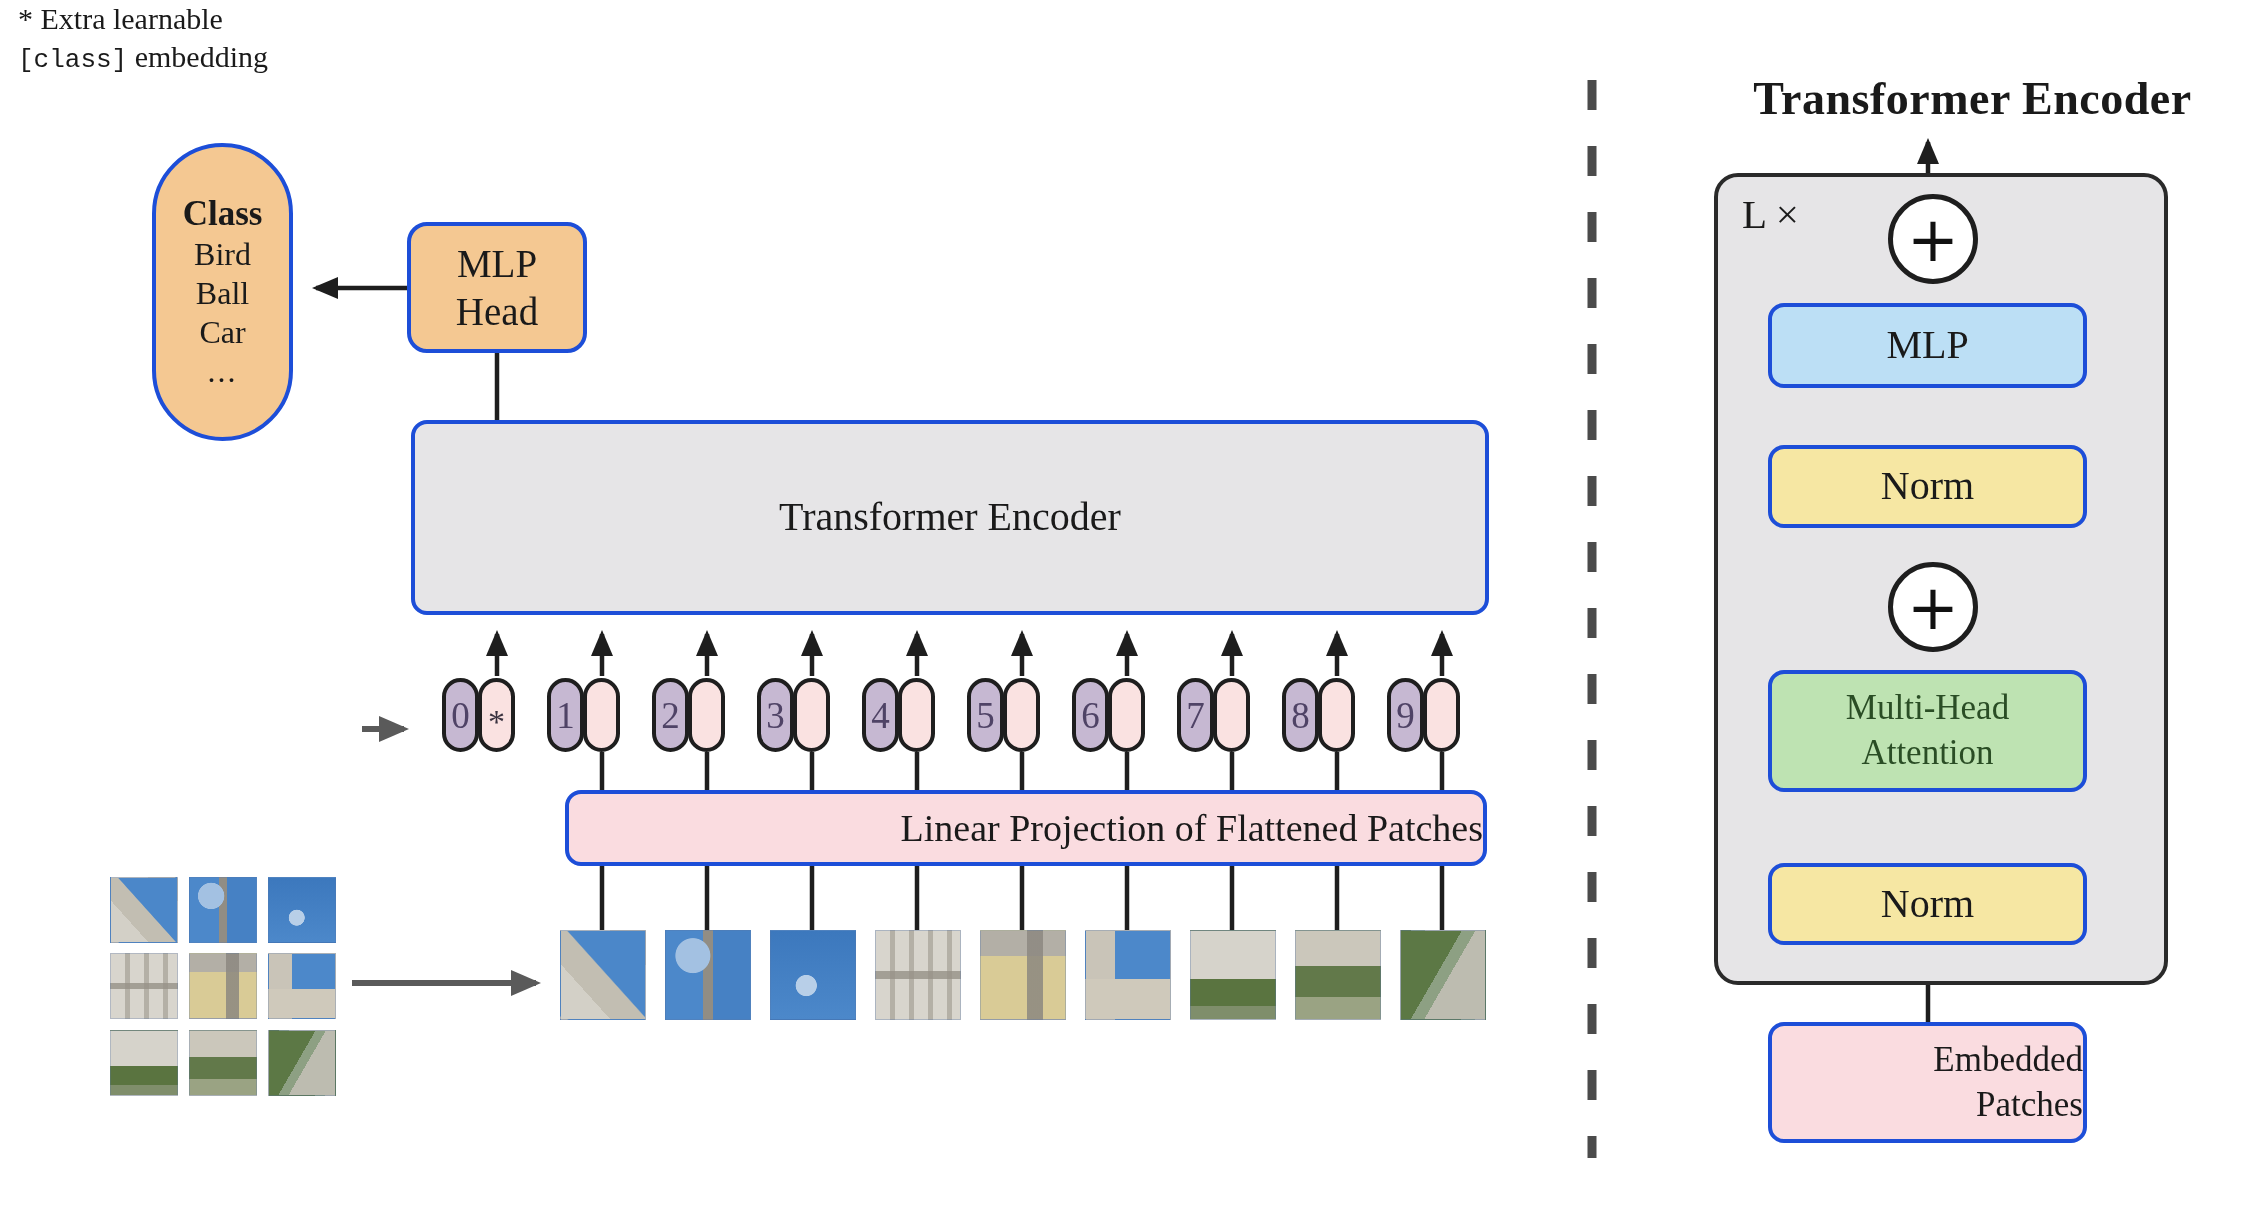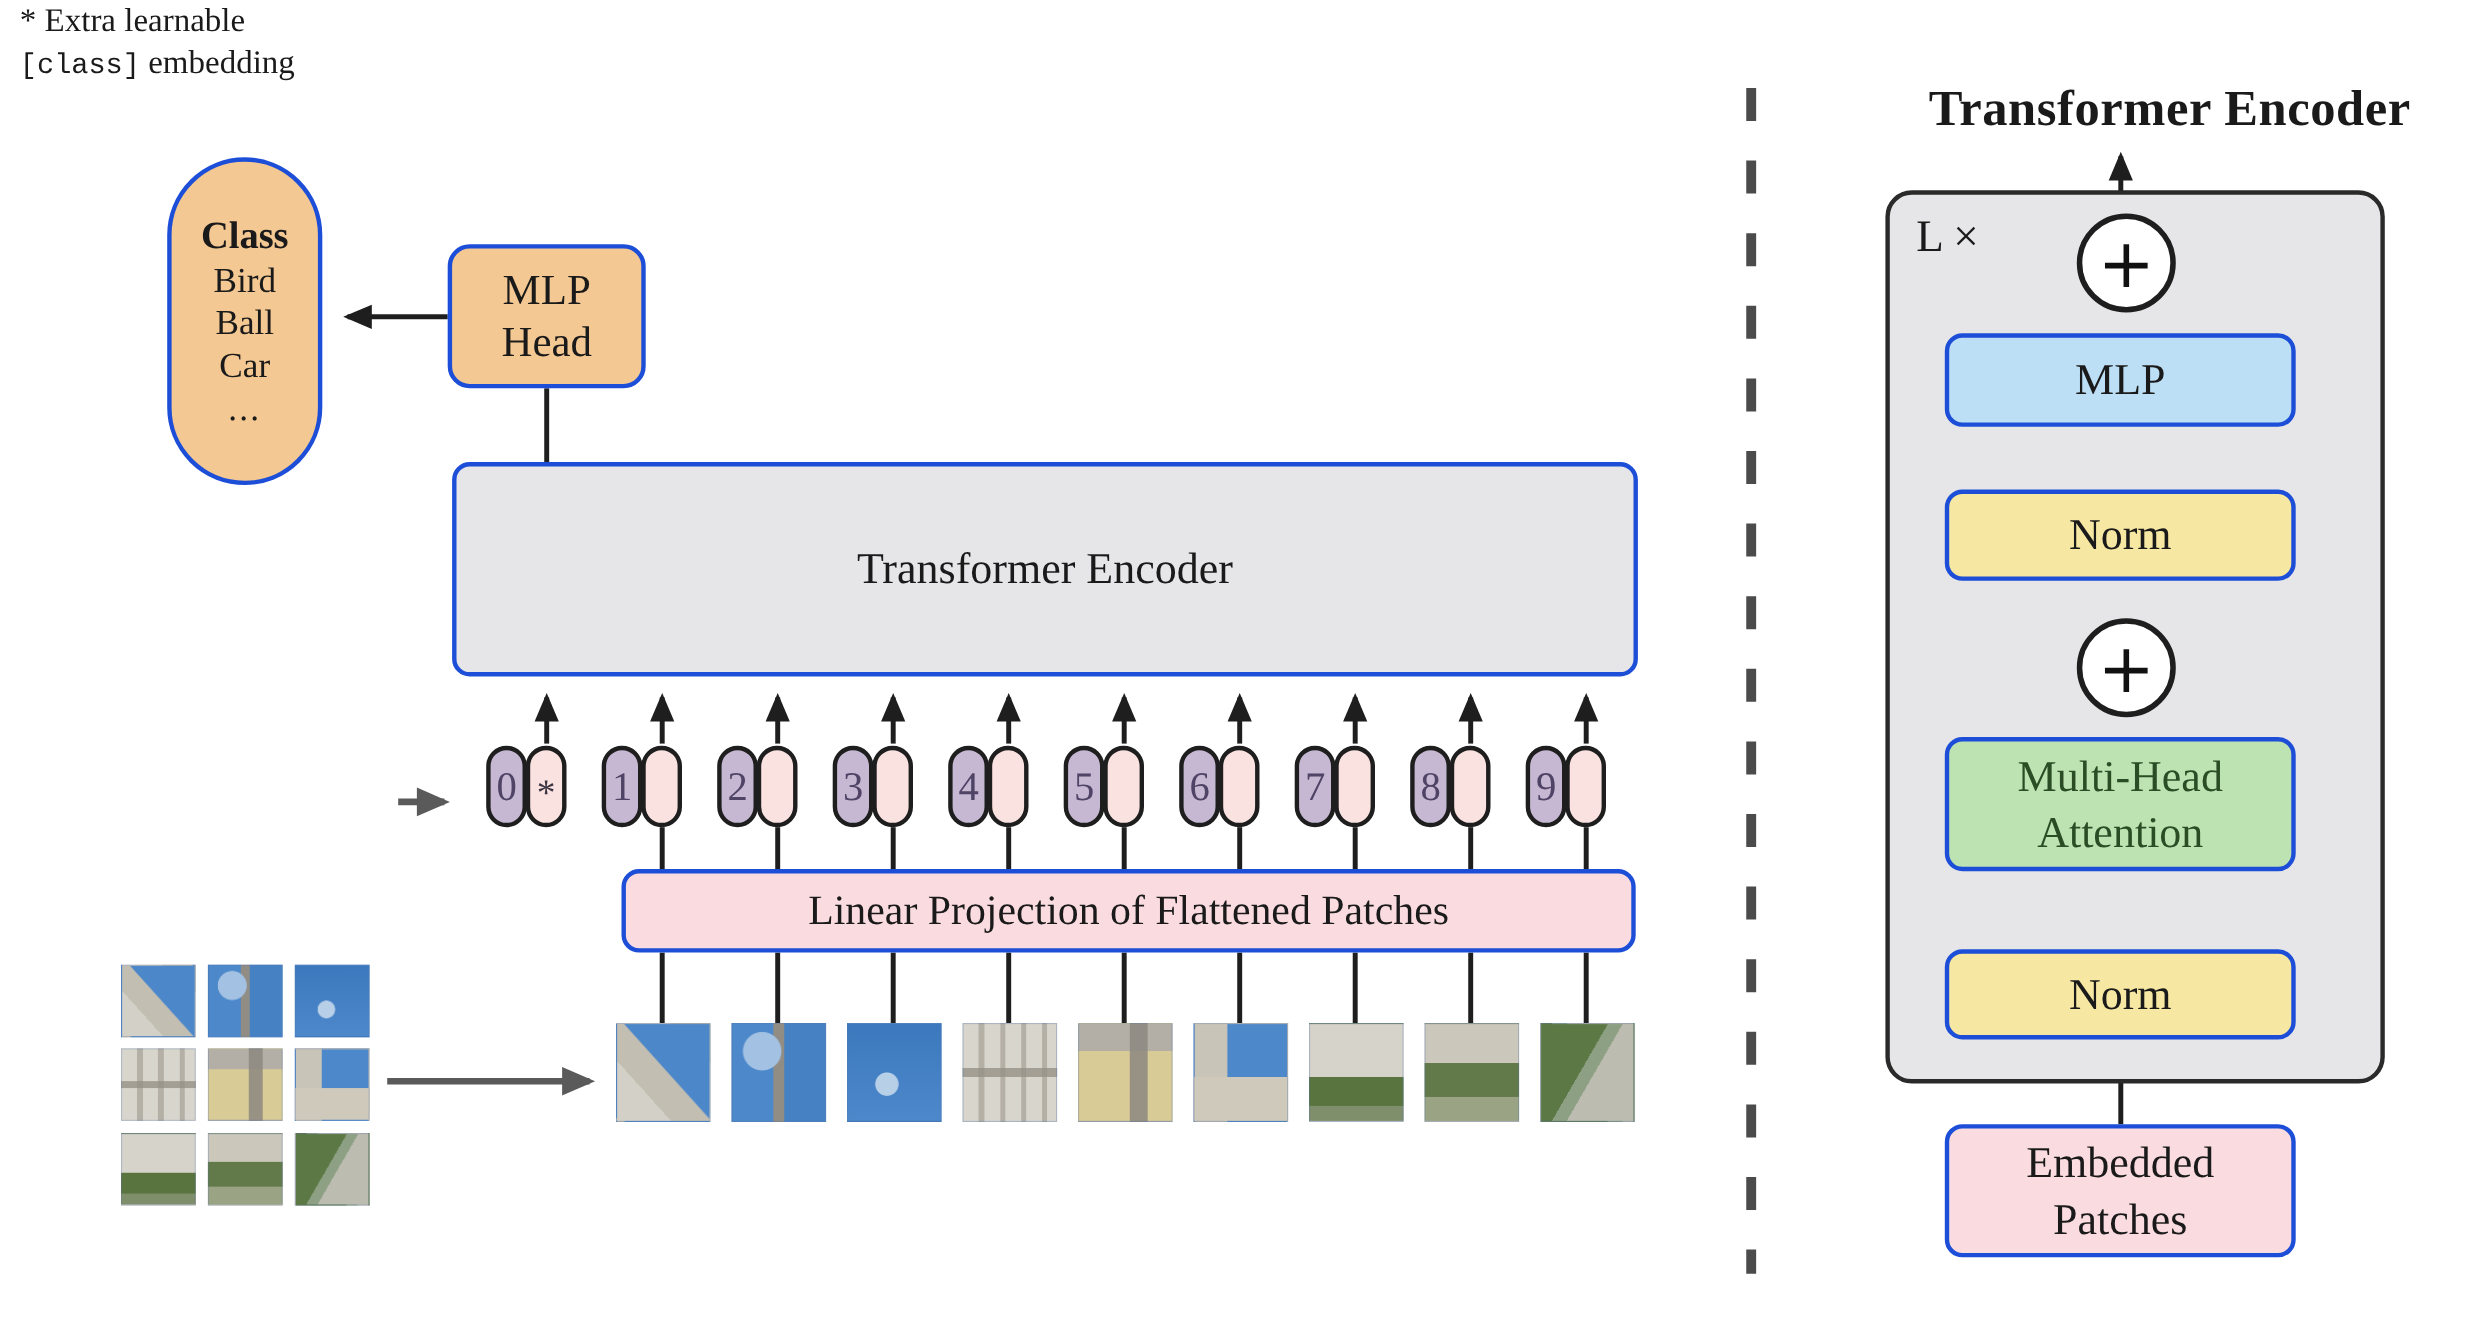--- a/index.html
+++ b/index.html
@@ -5,21 +5,21 @@
   html,body{margin:0;padding:0;background:#ffffff;}
   .canvas{position:relative;width:2265px;height:1206px;background:#fff;overflow:hidden;
           font-family:"Liberation Serif", serif;color:#1a1a1a;}
   svg.wires{position:absolute;left:0;top:0;z-index:1;}
   .abs{position:absolute;box-sizing:border-box;}
   .ttl{position:absolute;font-weight:bold;font-size:46px;text-align:center;letter-spacing:.5px;z-index:3;}
   .box{position:absolute;box-sizing:border-box;border:4px solid #1d4ed8;display:flex;flex-direction:column;
        align-items:center;justify-content:center;text-align:center;z-index:2;line-height:1.22;}
   .orange{background:var(--orange,#F4C892);}
   .grayfill{background:var(--gray_box,#E6E5E7);}
-  .pinkfill{background:var(--pink,#FADCE0);}
+  .pinkfill{background:var(--pink,#FADCE0);align-items:flex-end;}
   .bluefill{background:var(--blue,#BCDFF5);}
   .yellowfill{background:var(--yellow,#F6E7A3);}
   .greenfill{background:var(--green,#BEE3B2);color:#2a4d25;}
   .oval{border-radius:76px;}
   .r16{border-radius:16px;}
   .r20{border-radius:20px;}
   .class-oval{left:152px;top:143px;width:141px;height:298px;font-size:32px;}
   .class-oval .hd{font-weight:bold;font-size:35px;}
   .class-oval .dots{letter-spacing:2px;}
   .mlp-head{left:407px;top:222px;width:180px;height:131px;font-size:39px;}
@@ -46,21 +46,21 @@
   .p5{background:linear-gradient(90deg,rgba(0,0,0,0) 0 55%,rgba(140,136,128,.85) 55% 74%,rgba(0,0,0,0) 74%),
        linear-gradient(180deg,#b3afa6 0 28%,#d9cb96 28% 100%);}
   .p6{background:linear-gradient(180deg,rgba(0,0,0,0) 0 55%,#cfc9bb 55% 100%),
        linear-gradient(90deg,#c9c4b8 0 35%,#4c88ca 35% 100%);}
   .p7{background:linear-gradient(180deg,#d6d3cb 0 55%,#5a7440 55% 85%,#7f8e6b 85% 100%);}
   .p8{background:linear-gradient(180deg,#cbc7bb 0 40%,#62794a 40% 75%,#9aa383 75% 100%);}
   .p9{background:linear-gradient(120deg,#5c7845 0 45%,#8da083 45% 55%,#bdbcb0 55% 100%);}
   .enc-panel{left:1714px;top:173px;width:454px;height:812px;border:4px solid #2a2a2a;border-radius:24px;
              background:var(--gray_box,#E6E5E7);z-index:1;}
   .rp-box{left:1768px;width:319px;font-size:40px;z-index:2;}
-  .mha-box,.emb-box{font-size:40px;line-height:1.28;}
+  .mha-box,.emb-box{font-size:35px;line-height:1.28;}
   .plus{position:absolute;width:80px;height:80px;border:5px solid #1e1e1e;border-radius:50%;background:#fff;
         display:flex;align-items:center;justify-content:center;font-size:62px;font-weight:normal;z-index:3;
         font-family:"DejaVu Sans", sans-serif;color:#111;}
   .lx{position:absolute;left:1742px;top:190px;font-size:41px;z-index:3;}
   .blk{display:block;}
 </style>
 </head>
 <body>
 
 <div class="canvas">

